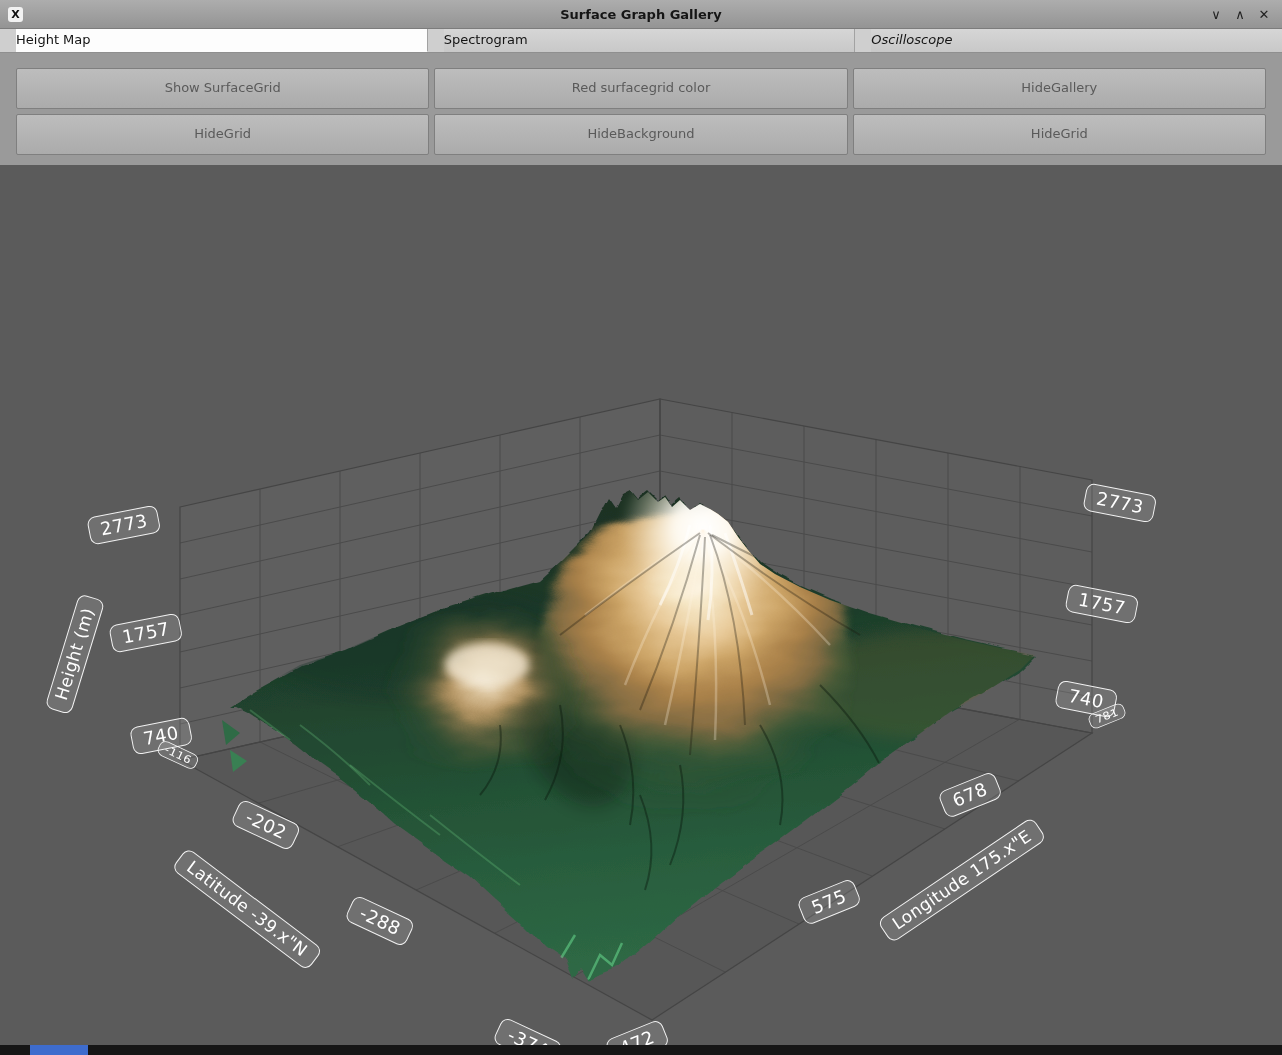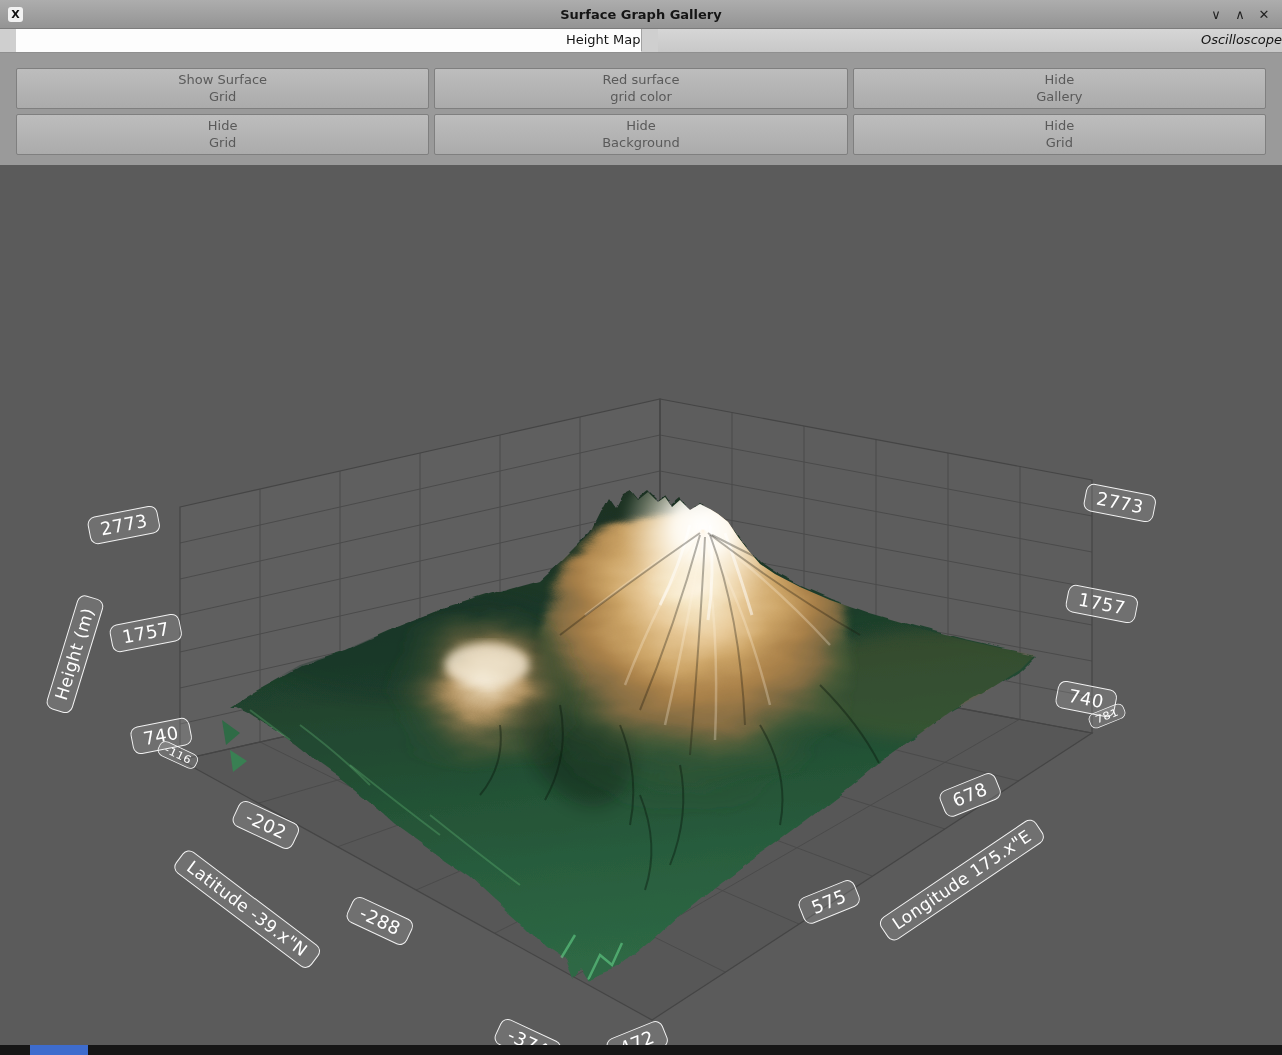--- a/index.html
+++ b/index.html
@@ -26,40 +26,40 @@
     position:absolute;left:0;right:0;text-align:center;
     font-size:13px;color:#151515;font-weight:bold;
   }
   .win-controls{position:absolute;right:6px;top:0;height:28px;display:flex;align-items:center;}
   .win-btn{
     width:24px;text-align:center;font-size:13px;color:#222;cursor:default;
   }
   
   .tabbar{height:23px;flex:0 0 23px;display:flex;background:#cfcfcf;border-bottom:1px solid #8f8f8f;}
   .tab{
-    flex:1;text-align:right;font-size:13px;color:#141414;line-height:22px;
+    flex:1;text-align:left;font-size:13px;color:#141414;line-height:22px;
     background:linear-gradient(#d6d6d6,#c8c8c8);
     border-right:1px solid #a2a2a2;
     margin-left:16px;
   }
   .tab:last-child{border-right:none;font-style:italic;}
   .tab.active{background:#fdfdfd;border-bottom:1px solid #fdfdfd;}
   
   .toolbar{
     flex:0 0 112px;box-sizing:border-box;
     background:#9a9a9a;
     padding:15px 16px 10px;
     display:grid;grid-template-columns:repeat(3,1fr);
     gap:5px;
   }
   .btn{
     height:41px;box-sizing:border-box;
     background:linear-gradient(#bdbdbd,#ababab);
     border:1px solid #7f7f7f;border-radius:2px;
-    display:flex;flex-direction:column;align-items:center;justify-content:center;
+    display:flex;flex-direction:row;align-items:center;justify-content:center;
     font-size:13px;line-height:1.3;color:#5a5a5a;text-align:center;
   }
   
   .plot{
     flex:1;position:relative;overflow:hidden;background:#5b5b5b;
     box-shadow:inset 1px 0 0 #696969, inset -1px 0 0 #696969;
   }
   .plot svg{position:absolute;left:0;top:0;}
   .axis-label{
     position:absolute;z-index:3;
@@ -85,20 +85,21 @@
     <div class="win-title">Surface Graph Gallery</div>
     <div class="win-controls">
       <div class="win-btn">∨</div>
       <div class="win-btn">∧</div>
       <div class="win-btn">✕</div>
     </div>
   </div>
 
   <div class="tabbar">
     <div class="tab active">Height Map</div>
+    <div class="tab">Spectrogram</div>
     <div class="tab">Oscilloscope</div>
   </div>
 
   <div class="toolbar">
     <div class="btn">
       <span>Show Surface</span>
       <span>Grid</span>
     </div>
     <div class="btn">
       <span>Red surface</span>

